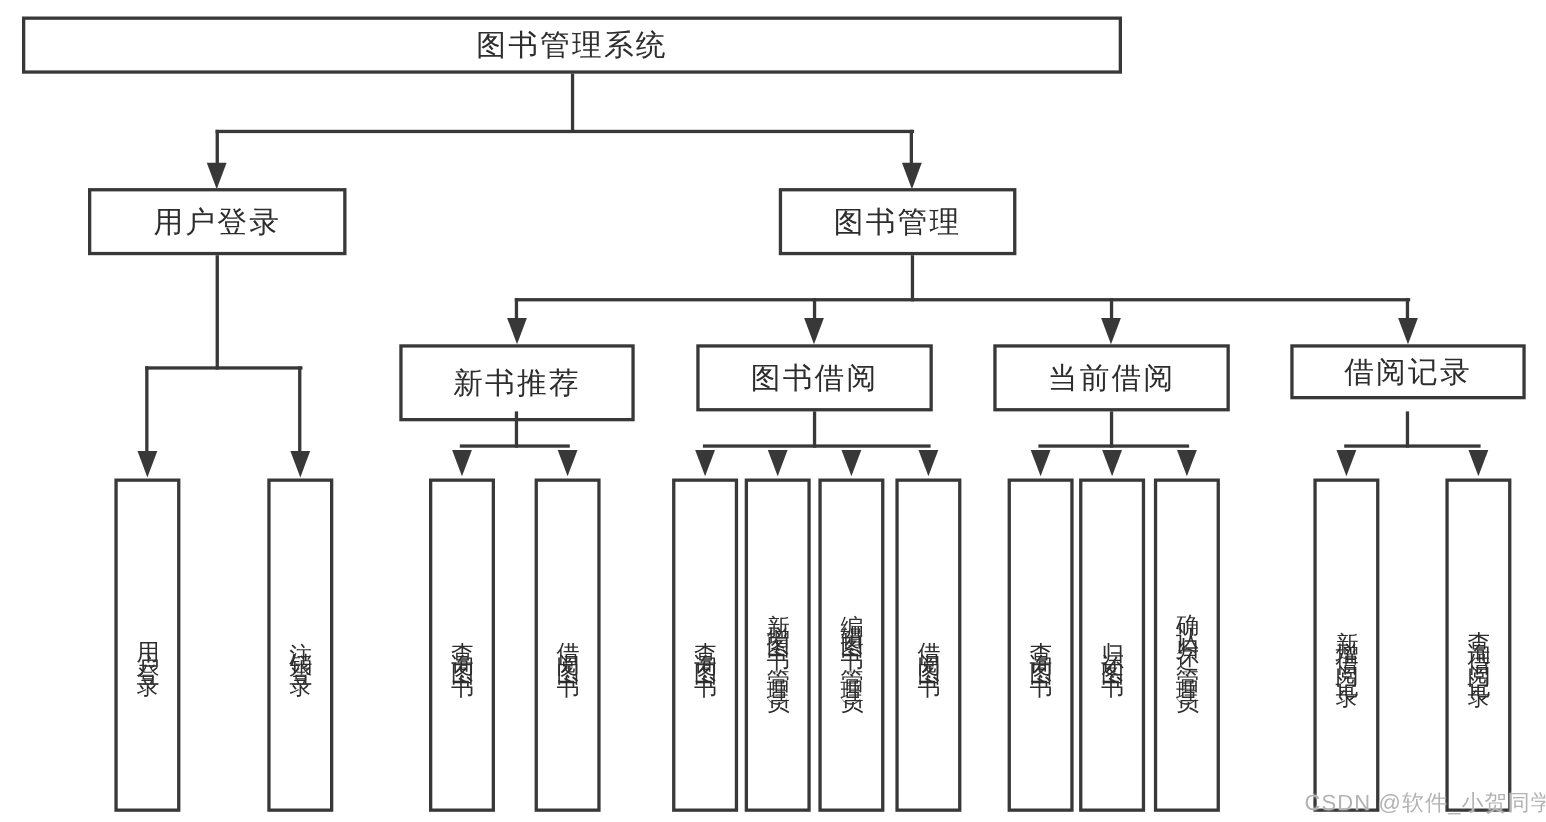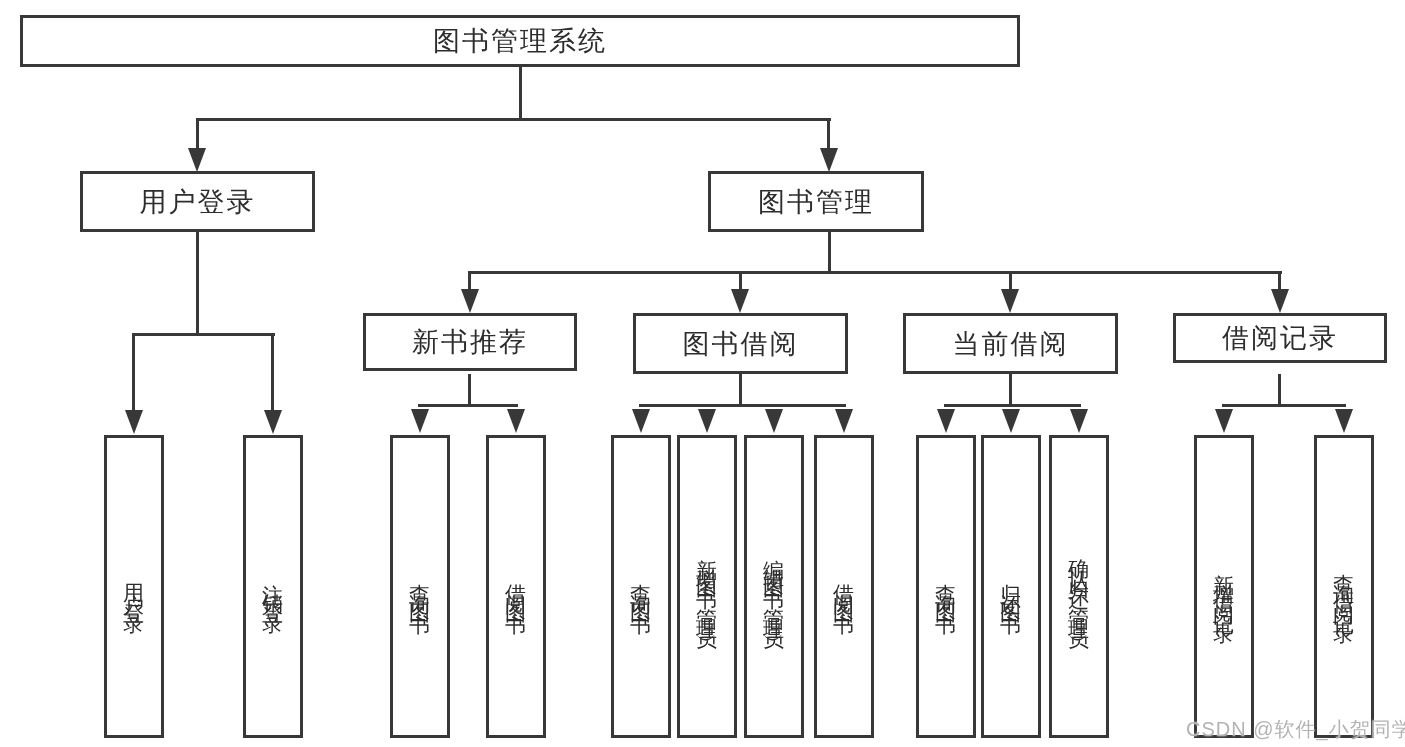--- a/index.html
+++ b/index.html
@@ -68,21 +68,21 @@
   <div class="hline" style="left:468px;top:271px;width:814px;"></div>
   <div class="vline" style="left:468px;top:271px;height:20px;"></div>
   <div class="arrow" style="left:461px;top:289px;"></div>
   <div class="vline" style="left:739px;top:271px;height:20px;"></div>
   <div class="arrow" style="left:731px;top:289px;"></div>
   <div class="vline" style="left:1009px;top:271px;height:20px;"></div>
   <div class="arrow" style="left:1001px;top:289px;"></div>
   <div class="vline" style="left:1278px;top:271px;height:20px;"></div>
   <div class="arrow" style="left:1271px;top:289px;"></div>
 
-  <div class="box" style="left:363px;top:313px;width:214px;height:58px;">
+  <div class="box" style="left:363px;top:313px;width:214px;height:70px;">
     <span>新书推荐</span>
   </div>
   <div class="box" style="left:903px;top:313px;width:215px;height:61px;">
     <span>当前借阅</span>
   </div>
   <div class="box" style="left:633px;top:313px;width:215px;height:61px;">
     <span>图书借阅</span>
   </div>
   <div class="box" style="left:1173px;top:313px;width:214px;height:50px;">
     <span>借阅记录</span>

